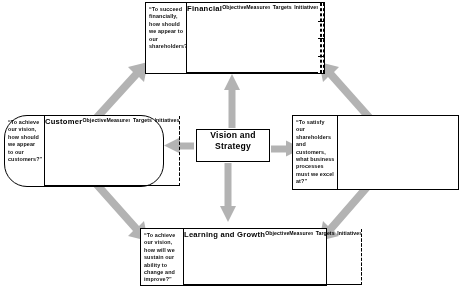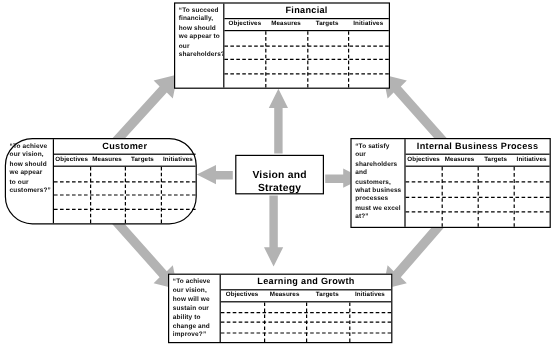--- a/index.html
+++ b/index.html
@@ -43,21 +43,21 @@
     font-weight: bold;
     color: #111111;
     letter-spacing: 0.1px;
     flex: 0 0 auto;
     display: block;
     overflow: hidden;
   }
   .panel-grid {
     flex: 1 1 auto;
     display: flex;
-    flex-direction: column;
+    flex-direction: row;
     box-sizing: border-box;
     min-width: 0;
   }
   .panel-title {
     box-sizing: border-box;
     border-bottom: 1px solid #000000;
     text-align: center;
     font-size: 7.6px;
     font-weight: bold;
     color: #000000;
@@ -104,21 +104,21 @@
     border-top: 1px dashed #000000;
   }
 
   
   #vision-box {
     position: absolute;
     box-sizing: border-box;
     border: 1px solid #000000;
     background: #ffffff;
     display: flex;
-    align-items: flex-end;
+    align-items: flex-start;
     justify-content: center;
     z-index: 6;
     left: 196px;
     top: 129px;
     width: 74px;
     height: 33px;
   }
   #vision-label {
     text-align: center;
     font-size: 8.6px;
@@ -206,37 +206,20 @@
         <div class="vline" style="left:75%;"></div>
         <div class="hline" style="top:25%;"></div>
         <div class="hline" style="top:50%;"></div>
         <div class="hline" style="top:75%;"></div>
       </div>
     </div>
   </div>
 
   <div class="panel" style="left:292px; top:115px; width:167px; height:75px;">
     <div class="panel-question" style="width:45px;">“To satisfy our shareholders and customers, what business processes must we excel at?”</div>
-    <div class="panel-grid">
-      <div class="panel-title">Internal Business Process</div>
-      <div class="panel-cols">
-        <div class="col-head">Objectives</div>
-        <div class="col-head">Measures</div>
-        <div class="col-head">Targets</div>
-        <div class="col-head">Initiatives</div>
-      </div>
-      <div class="panel-body">
-        <div class="vline" style="left:25%;"></div>
-        <div class="vline" style="left:50%;"></div>
-        <div class="vline" style="left:75%;"></div>
-        <div class="hline" style="top:25%;"></div>
-        <div class="hline" style="top:50%;"></div>
-        <div class="hline" style="top:75%;"></div>
-      </div>
-    </div>
   </div>
 
   <div class="panel" style="left:140px; top:228px; width:187px; height:58px;">
     <div class="panel-question" style="width:43px;">“To achieve our vision, how will we sustain our ability to change and improve?”</div>
     <div class="panel-grid">
       <div class="panel-title">Learning and Growth</div>
       <div class="panel-cols">
         <div class="col-head">Objectives</div>
         <div class="col-head">Measures</div>
         <div class="col-head">Targets</div>

